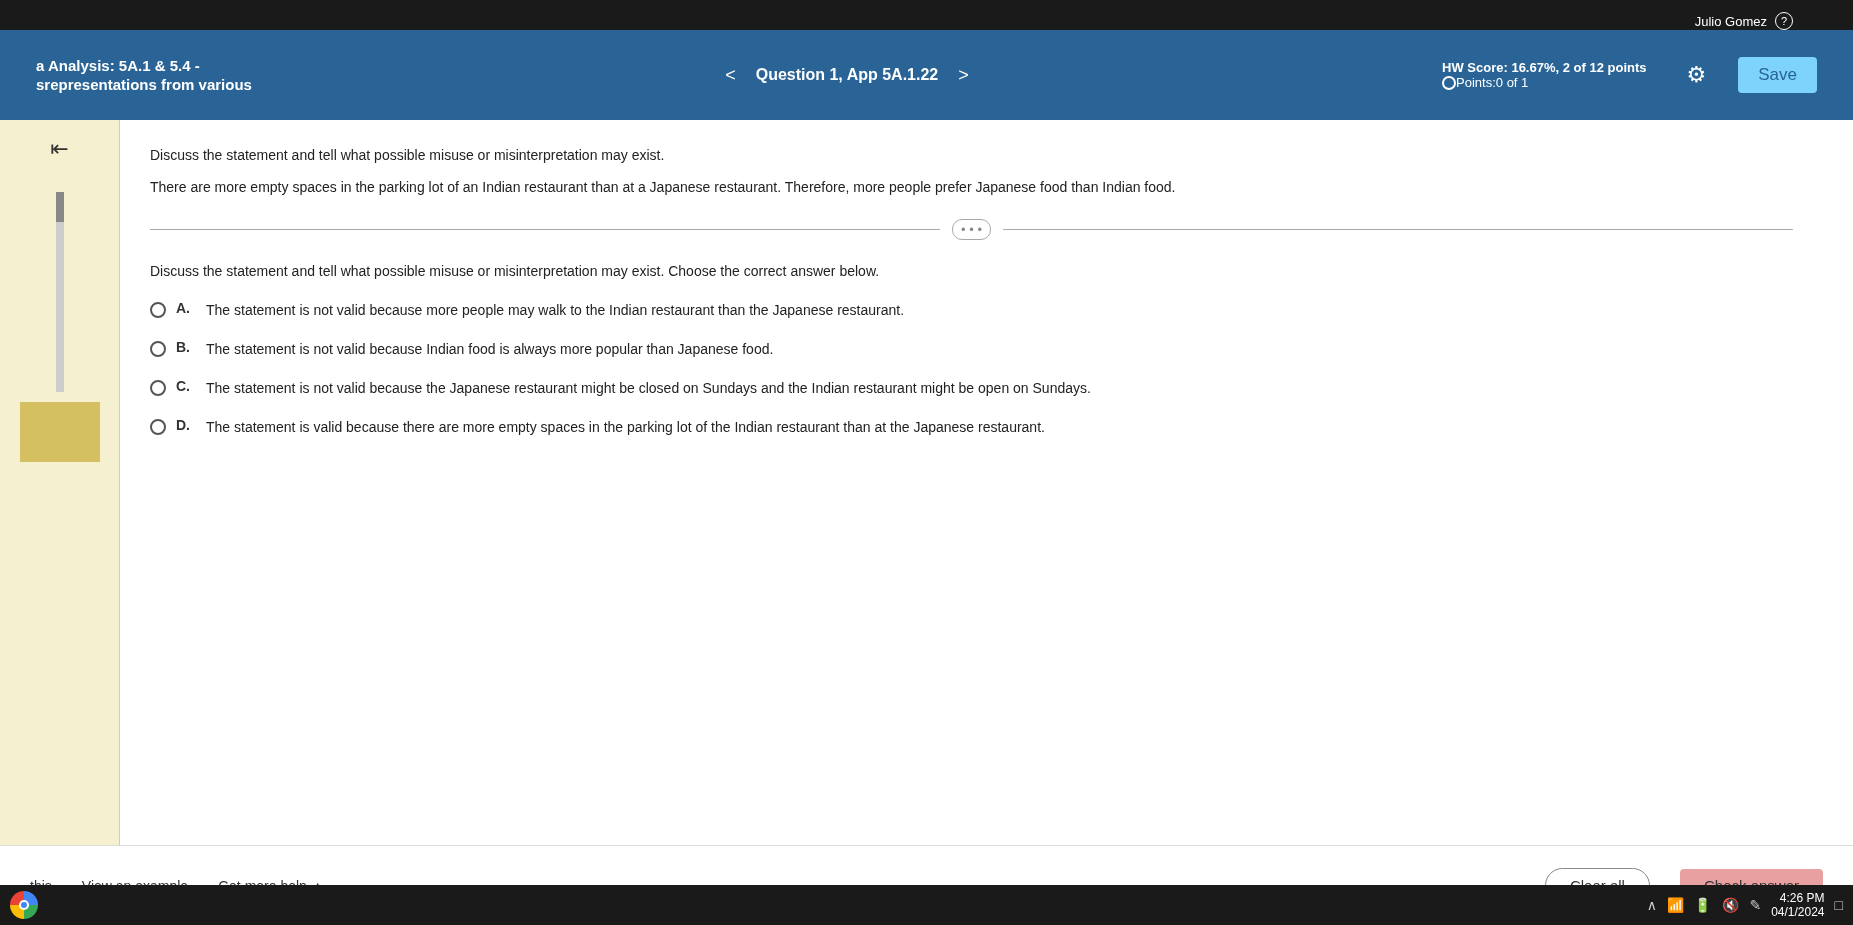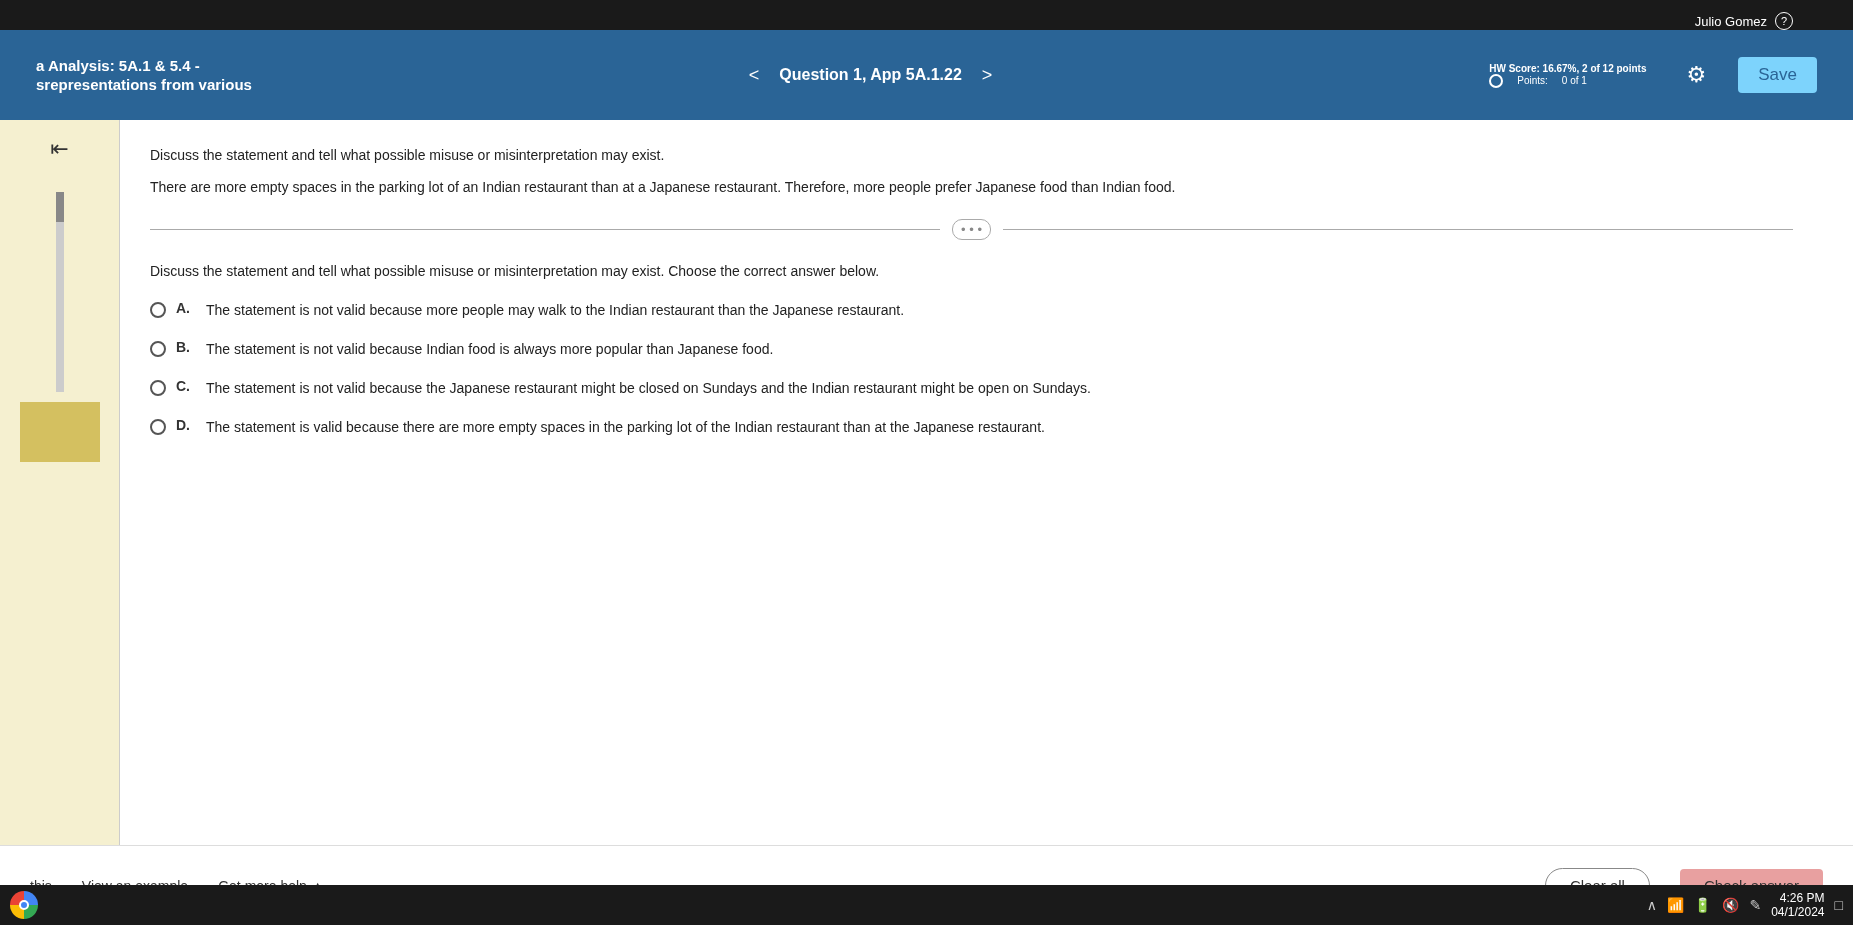--- a/index.html
+++ b/index.html
@@ -72,31 +72,31 @@
     }
 
     .question-label {
       color: white;
       font-size: 16px;
       font-weight: bold;
     }
 
     .score-section {
       color: white;
-      font-size: 10px;
+      font-size: 13px;
       text-align: center;
       margin-right: 20px;
     }
 
     .score-section .hw-score { font-weight: bold; }
 
     .points-row {
       display: flex;
       align-items: center;
-      gap: 14px;
+      gap: 0;
     }
 
     .circle-icon {
       width: 14px; height: 14px;
       border: 2px solid white;
       border-radius: 50%;
       display: inline-block;
     }
 
     .gear-btn {

